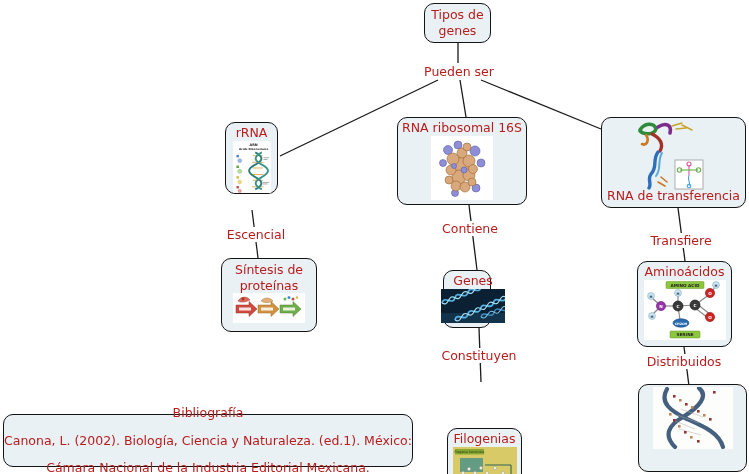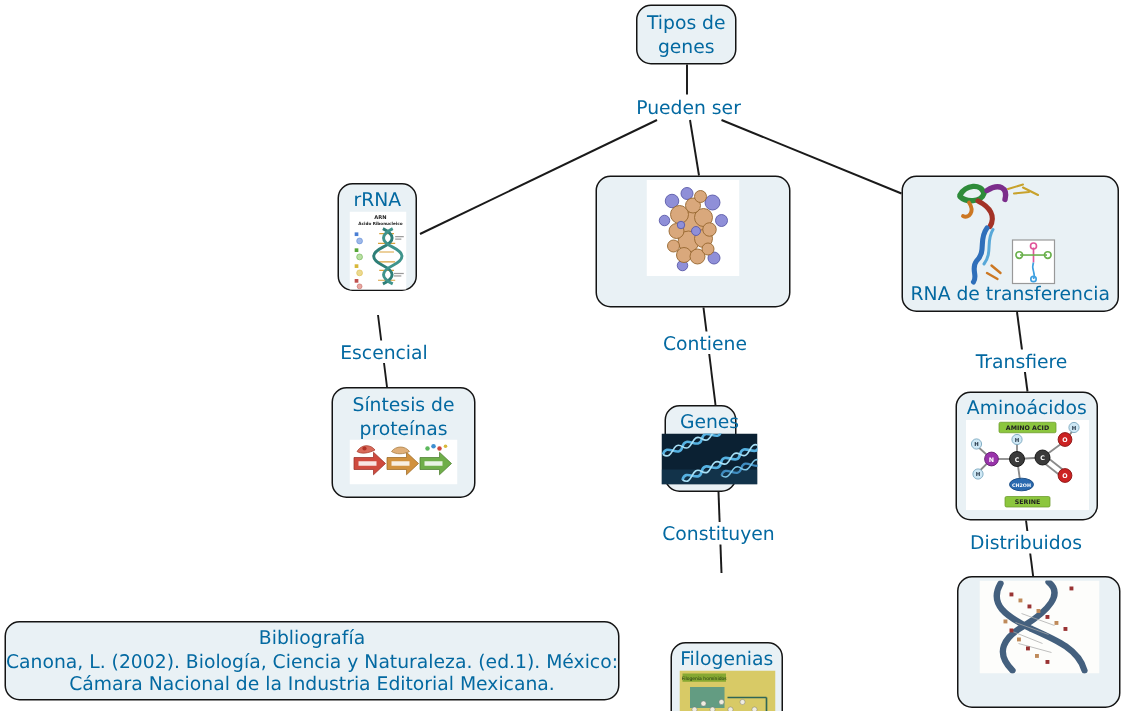--- a/index.html
+++ b/index.html
@@ -1,38 +1,38 @@
 <!DOCTYPE html>
 <html><head>
 <meta charset="utf-8">
 <style>
   html,body{margin:0;padding:0;background:#fff;}
   #stage{position:relative;width:749px;height:474px;background:#ffffff;overflow:hidden;
-         font-family:"DejaVu Sans","Liberation Sans",sans-serif;color:#0369a1;}
+         font-family:"DejaVu Sans","Liberation Sans",sans-serif;color:#b91c1c;}
   #wires{position:absolute;left:0;top:0;z-index:1;}
   .node{position:absolute;box-sizing:border-box;background:#e9f1f5;border:1.4px solid #141414;
         border-radius:10px;z-index:2;text-align:center;font-size:12.5px;line-height:1.25;
         display:flex;flex-direction:column;align-items:center;}
   .node .lbl{white-space:nowrap;}
   .edge-label{position:absolute;transform:translateX(-50%);background:#ffffff;padding:0 3px;
         font-size:12.5px;white-space:nowrap;z-index:3;}
   .illus{display:block;}
   #node-tipos{left:424px;top:3px;width:67px;height:40px;justify-content:center;}
   #node-tipos .lbl{white-space:normal;}
   #node-rrna{left:225px;top:122px;width:53px;height:72px;padding-top:2px;}
   #node-ribosomal{left:397px;top:117px;width:130px;height:88px;padding-top:2px;}
   #node-transferencia{left:601px;top:117px;width:145px;height:91px;justify-content:flex-end;padding-bottom:3px;}
   #node-transferencia .illus{position:absolute;left:30px;top:2px;}
   #node-sintesis{left:221px;top:258px;width:96px;height:74px;padding-top:3px;}
   #node-sintesis .lbl{white-space:normal;}
   #node-genes{left:443px;top:270px;width:48px;height:58px;padding-top:2px;padding-left:12px;}
   #node-aminoacidos{left:637px;top:261px;width:95px;height:86px;padding-top:2px;}
   #node-filogenias{left:447px;top:380px;width:75px;height:92px;padding-top:2px;margin-top:48px;}
   #node-mensajero{left:638px;top:384px;width:109px;height:88px;padding-top:2px;}
-  #node-biblio{left:3px;top:414px;width:410px;height:53px;justify-content:center;font-size:12.5px;}
+  #node-biblio{left:3px;top:414px;width:410px;height:53px;justify-content:center;font-size:12.5px;gap:12px;}
   #lbl-pueden{left:459px;top:64px;}
   #lbl-escencial{left:256px;top:227px;}
   #lbl-contiene{left:470px;top:221px;}
   #lbl-constituyen{left:479px;top:348px;}
   #lbl-transfiere{left:681px;top:233px;}
   #lbl-distribuidos{left:684px;top:354px;}
   svg text{font-family:"DejaVu Sans","Liberation Sans",sans-serif;}
 </style>
 </head>
 <body>
@@ -92,20 +92,21 @@
           <rect x="37" y="22" width="5" height="1"></rect>
         <rect x="36" y="50" width="8" height="1"></rect>
           <rect x="36" y="52" width="6" height="1"></rect>
       </g>
     </svg>
   </div>
 
   <span class="edge-label" id="lbl-escencial">Escencial</span>
 
   <div class="node" id="node-ribosomal">
+    <span class="lbl">RNA ribosomal 16S</span>
     <svg class="illus" width="62" height="64" viewBox="0 0 62 64">
       <rect x="0" y="0" width="62" height="64" fill="#ffffff"></rect>
       <g stroke-width="0.6">
         <g fill="#8f8fd8" stroke="#5a5aa8">
           <circle cx="17" cy="14" r="4.5"></circle>
             <circle cx="27" cy="9" r="4"></circle>
             <circle cx="44" cy="15" r="5"></circle>
           <circle cx="50" cy="27" r="4"></circle>
             <circle cx="12" cy="27" r="3.5"></circle>
             <circle cx="45" cy="52" r="4"></circle>

